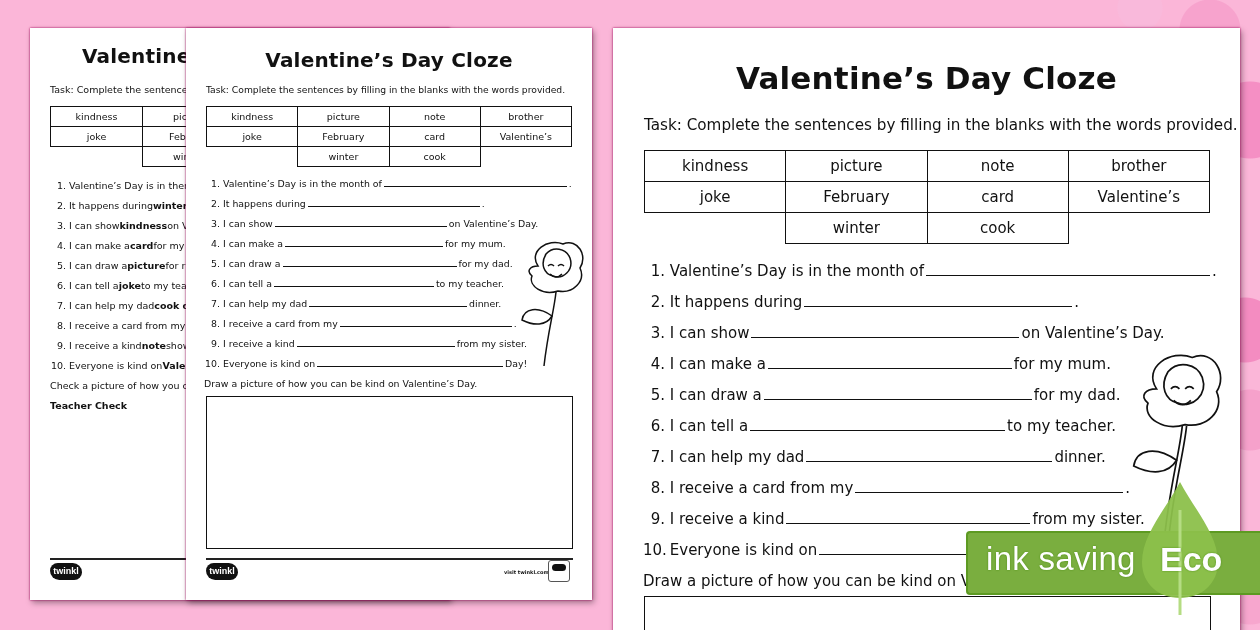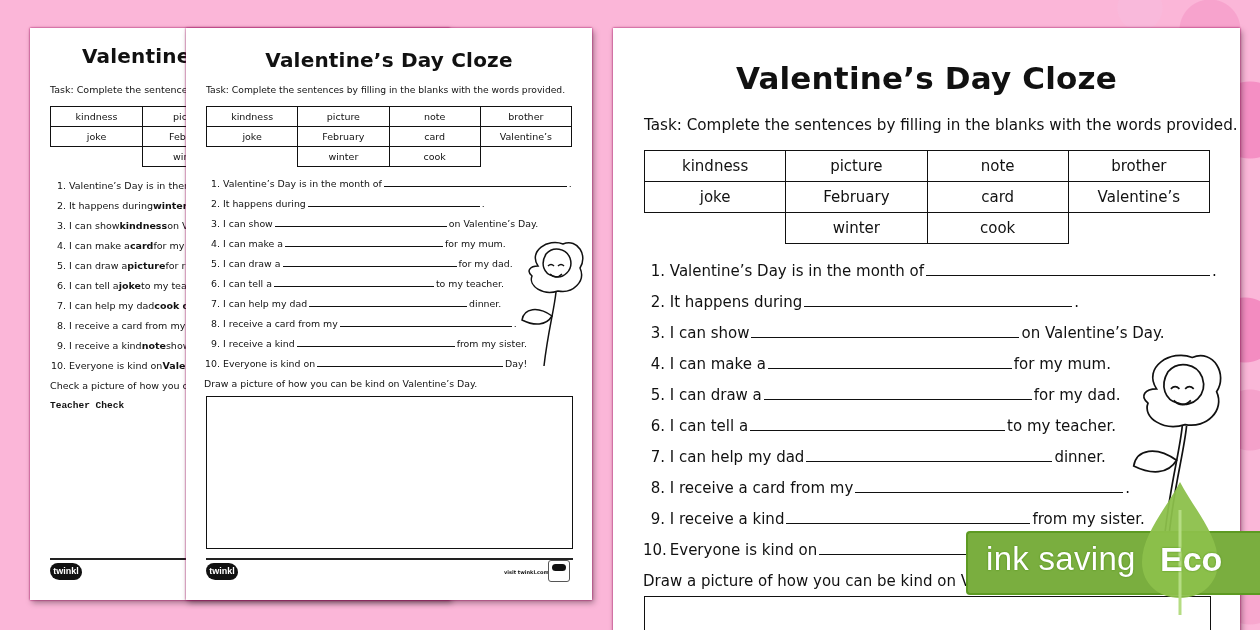--- a/index.html
+++ b/index.html
@@ -94,21 +94,21 @@
     <div class="q"><span class="num" style="width:16px">2.</span>&nbsp;<span>It happens during </span><b>winter</b><span></span></div>
     <div class="q"><span class="num" style="width:16px">3.</span>&nbsp;<span>I can show </span><b>kindness</b><span> on V</span></div>
     <div class="q"><span class="num" style="width:16px">4.</span>&nbsp;<span>I can make a </span><b>card</b><span> for my</span></div>
     <div class="q"><span class="num" style="width:16px">5.</span>&nbsp;<span>I can draw a </span><b>picture</b><span> for r</span></div>
     <div class="q"><span class="num" style="width:16px">6.</span>&nbsp;<span>I can tell a </span><b>joke</b><span> to my tea</span></div>
     <div class="q"><span class="num" style="width:16px">7.</span>&nbsp;<span>I can help my dad </span><b>cook d</b><span></span></div>
     <div class="q"><span class="num" style="width:16px">8.</span>&nbsp;<span>I receive a card from my </span><b>l</b><span></span></div>
     <div class="q"><span class="num" style="width:16px">9.</span>&nbsp;<span>I receive a kind </span><b>note</b><span> show</span></div>
     <div class="q"><span class="num" style="width:16px">10.</span>&nbsp;<span>Everyone is kind on </span><b>Valen</b><span></span></div>
     <div>Check a picture of how you c</div>
-    <div style="font-weight:bold;font-family:Liberation Mono, monospace;">Teacher Check</div>
+    <div style="font-weight:bold;">Teacher Check</div>
   </div>
   <div class="footer-line" style="left:20px; top:530px; width:400px;"></div>
   <div class="logo" style="left:20px; top:535px; width:32px; height:17px; font-size:9px; line-height:17px;">twinkl</div>
 </div>
 
 <div class="page" style="left:186px; top:28px; width:406px; height:572px;">
   <div class="title" style="position:absolute; left:0; width:406px; top:20px; font-size:20px;">Valentine’s Day Cloze</div>
   <div style="position:absolute; left:20px; top:56px; font-size:9.2px;">Task: Complete the sentences by filling in the blanks with the words provided.</div>
   <table class="word-table" style="position:absolute; left:20px; top:78px; width:366px; font-size:9.5px;">
     <tbody>

